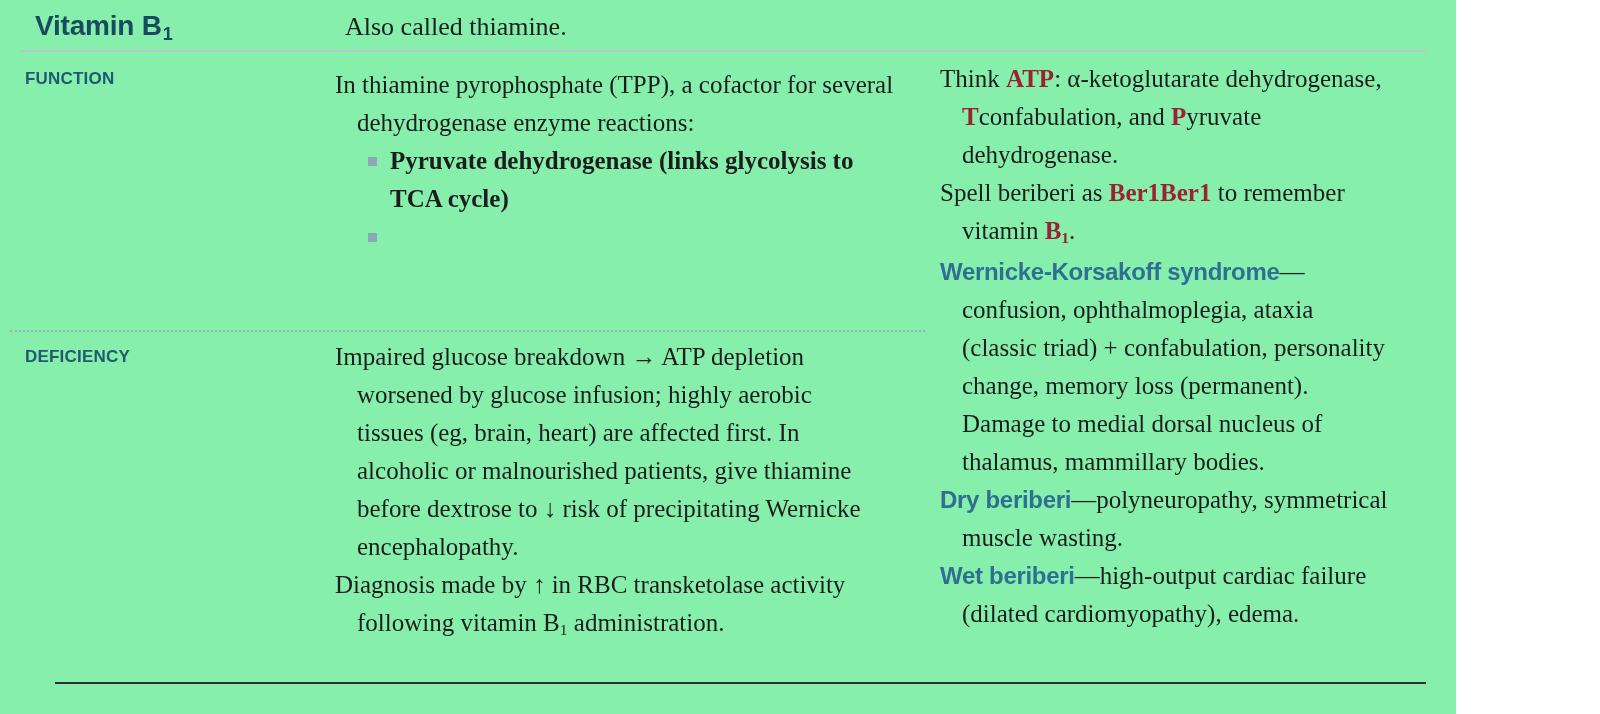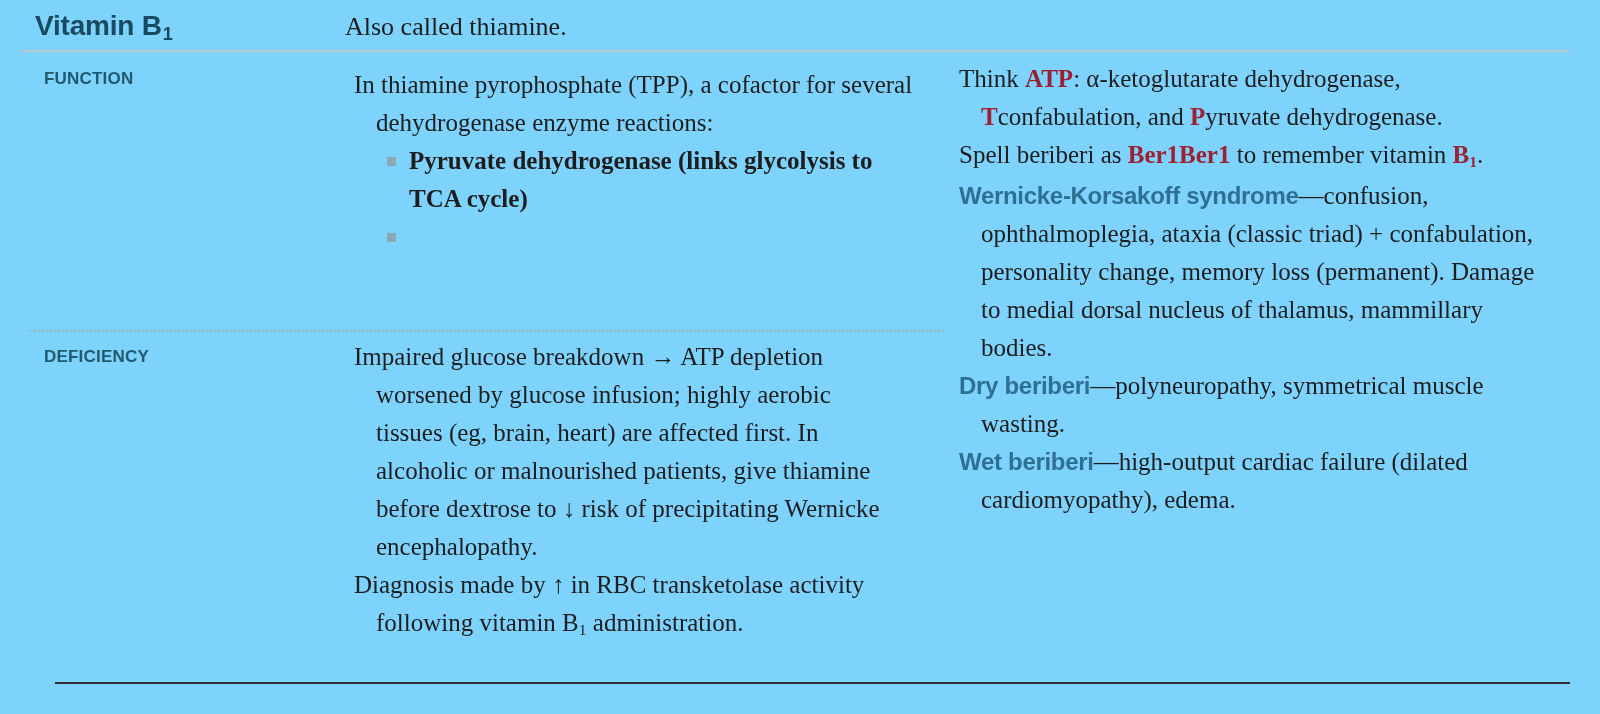--- a/index.html
+++ b/index.html
@@ -10,22 +10,22 @@
     --body-text:#1d1d1d;
     --bullet-gray-blue:#8ca7b5;
     --rule-gray:#b9c6ca;
     --dotted-separator:#9db3ba;
     --bottom-rule:#2e2e2e;
   }
   *{margin:0;padding:0;box-sizing:border-box;}
   html,body{background:#ffffff;}
   .page{
     position:relative;
-    width:1600px;height:714px;
-    background:#7dd3fc;
+    width:1456px;height:714px;
+    background:#86efac;
     overflow:hidden;
     font-family:"Liberation Serif", serif;
     color:var(--body-text);
   }
   
   .title-row{
     position:absolute;left:35px;top:8px;right:30px;
     display:flex;align-items:baseline;
   }
   .entry-title{
@@ -43,21 +43,21 @@
   .entry-subtitle{
     font-size:26px;line-height:36px;
     color:var(--body-text);
   }
   .rule-top{
     position:absolute;left:20px;right:30px;top:50px;
     height:2px;background:var(--rule-gray);
   }
   
   .grid{
-    position:absolute;left:44px;right:30px;top:60px;
+    position:absolute;left:25px;right:30px;top:60px;
     display:grid;
     grid-template-columns:310px 590px 1fr;
     grid-template-rows:270px 8px auto;
   }
   .row-label{
     font-family:"Liberation Sans", sans-serif;
     font-weight:bold;font-size:17px;line-height:38px;
     letter-spacing:0.2px;
     color:var(--label-teal);
     grid-column:1;

